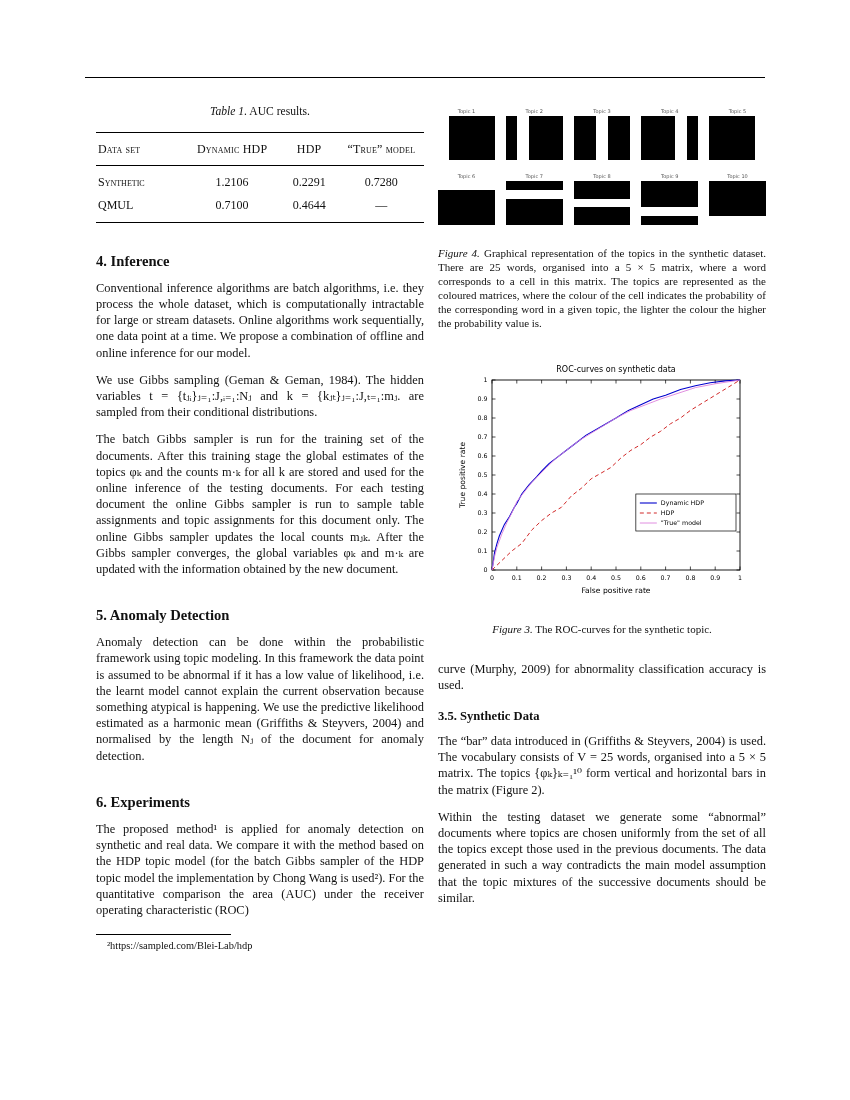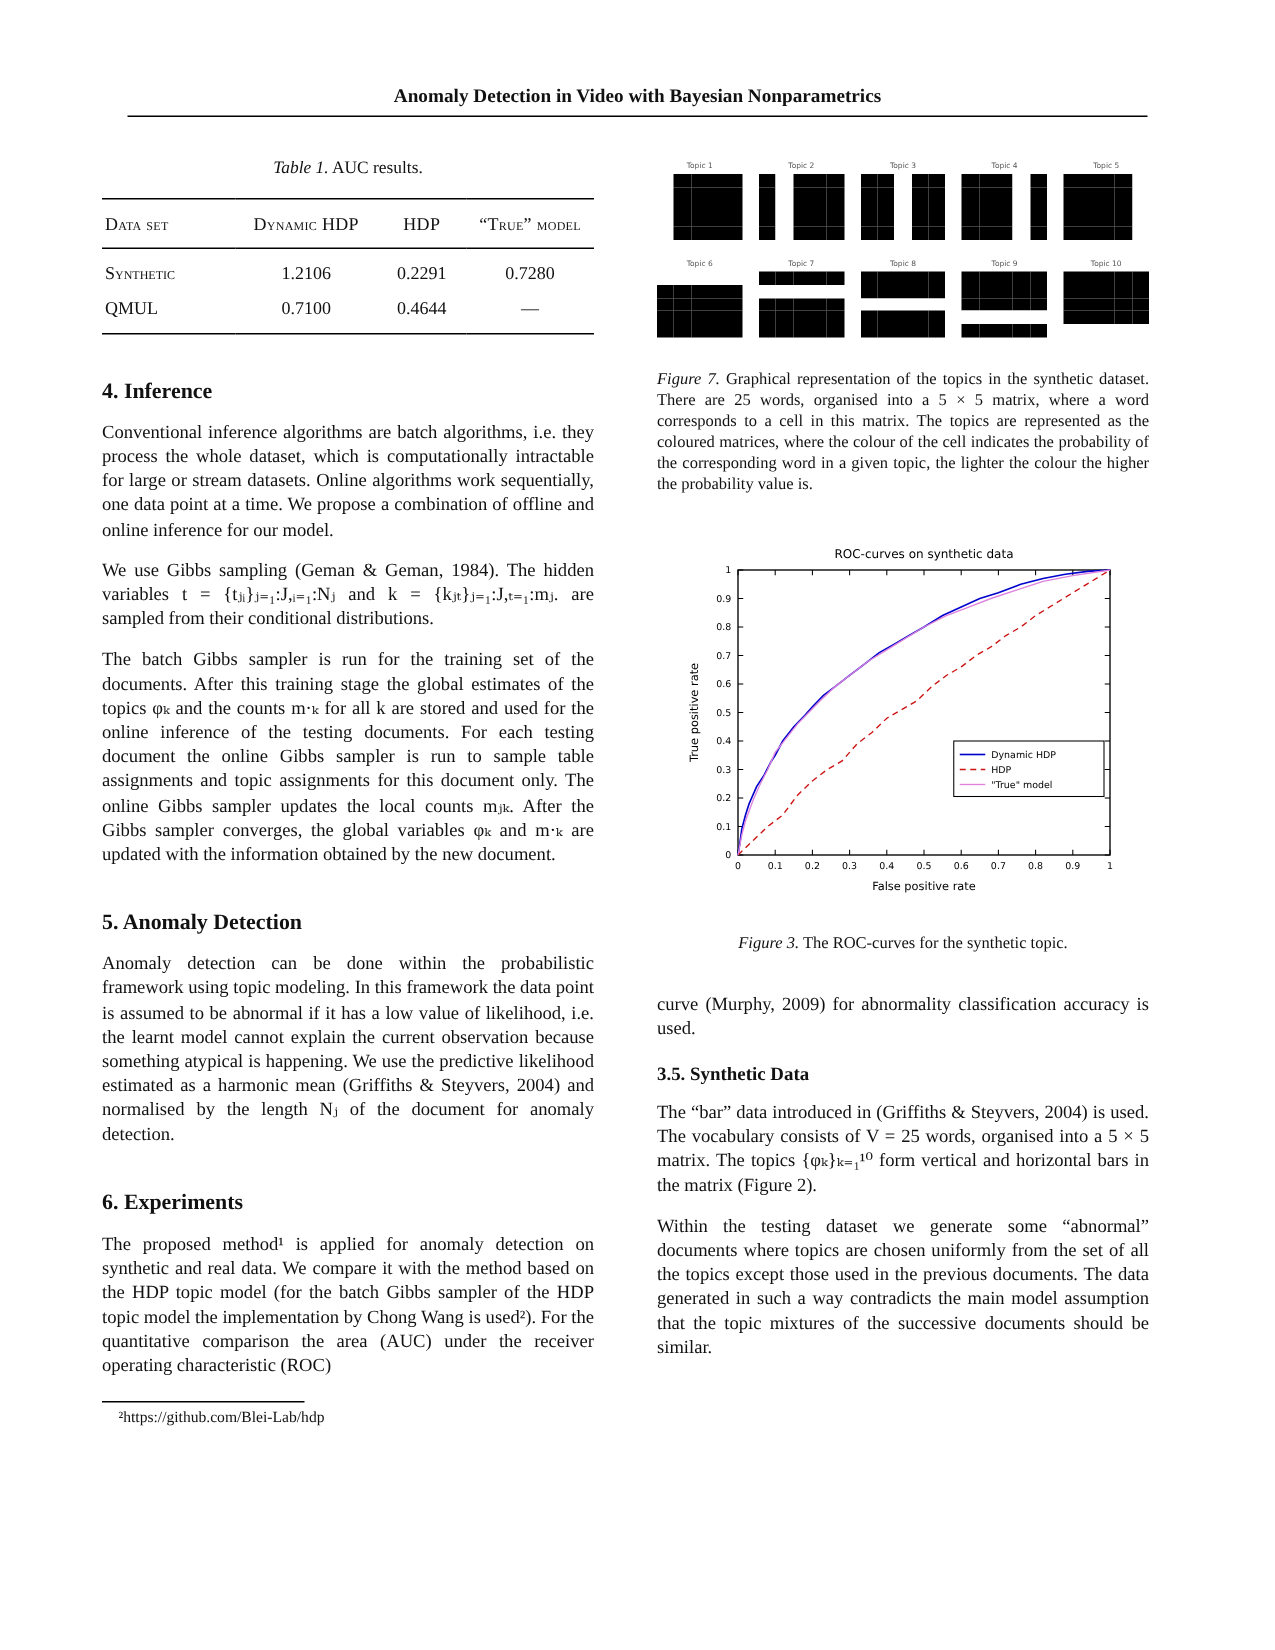--- a/index.html
+++ b/index.html
@@ -1,20 +1,20 @@
 <!DOCTYPE html>
 <html><head>
 <meta charset="utf-8">
 <style>
   html,body{margin:0;padding:0;background:#ffffff;}
   .page{position:relative;width:850px;height:1100px;background:#ffffff;font-family:"Liberation Serif","DejaVu Serif",serif;color:#111;overflow:hidden;}
   .running-head{position:absolute;top:57px;left:85px;width:680px;text-align:center;font-weight:700;font-size:12.8px;}
   .head-rule{position:absolute;top:77px;left:85px;width:680px;border-top:1px solid #000;}
   .col{position:absolute;top:94px;width:328px;font-size:12.4px;line-height:16.2px;text-align:justify;}
-  .col-left{left:68px;}
+  .col-left{left:96px;}
   .col-right{left:438px;}
   p.body{margin:0 0 11px 0;}
   h2.section{font-size:14.6px;line-height:17px;margin:30px 0 10px 0;text-align:left;font-weight:700;}
   h3.subsection{font-size:12.6px;line-height:15px;margin:16px 0 9px 0;text-align:left;font-weight:700;}
   .table-caption{margin:10px 0 12px 0;text-align:center;font-size:11.6px;}
   .cap-label{font-style:italic;}
   table.auc{width:100%;border-collapse:collapse;font-size:12px;border-top:1.2px solid #000;border-bottom:1.2px solid #000;}
   table.auc th{font-weight:400;font-variant:small-caps;padding:8px 2px;border-bottom:1px solid #000;text-align:center;letter-spacing:0.2px;}
   table.auc td{padding:3px 2px;text-align:center;}
   table.auc .left{text-align:left;font-variant:small-caps;}
@@ -30,21 +30,20 @@
   .fig-caption{margin-top:22px;font-size:11px;line-height:13.9px;text-align:justify;}
   .fig-caption.center{text-align:center;margin-top:14px;}
   .plot-wrap{margin-top:28px;text-align:center;}
   p.after-fig{margin-top:24px;}
 </style>
 </head>
 <body>
 
 <div class="page">
 
-  <div class="running-head">Anomaly Detection in Video with Bayesian Nonparametrics</div>
   <div class="head-rule"></div>
 
   <div class="col col-left">
 
     <div class="table-caption">
       <span class="cap-label">Table 1.</span>
       <span>AUC results.</span>
     </div>
 
     <table class="auc">
@@ -83,21 +82,21 @@
     <p class="body">We use Gibbs sampling (Geman &amp; Geman, 1984). The hidden variables t = {tⱼᵢ}ⱼ₌₁:J,ᵢ₌₁:Nⱼ and k = {kⱼₜ}ⱼ₌₁:J,ₜ₌₁:mⱼ. are sampled from their conditional distributions.</p>
     <p class="body">The batch Gibbs sampler is run for the training set of the documents. After this training stage the global estimates of the topics φₖ and the counts m·ₖ for all k are stored and used for the online inference of the testing documents. For each testing document the online Gibbs sampler is run to sample table assignments and topic assignments for this document only. The online Gibbs sampler updates the local counts mⱼₖ. After the Gibbs sampler converges, the global variables φₖ and m·ₖ are updated with the information obtained by the new document.</p>
 
     <h2 class="section">5. Anomaly Detection</h2>
     <p class="body">Anomaly detection can be done within the probabilistic framework using topic modeling. In this framework the data point is assumed to be abnormal if it has a low value of likelihood, i.e. the learnt model cannot explain the current observation because something atypical is happening. We use the predictive likelihood estimated as a harmonic mean (Griffiths &amp; Steyvers, 2004) and normalised by the length Nⱼ of the document for anomaly detection.</p>
 
     <h2 class="section">6. Experiments</h2>
     <p class="body">The proposed method¹ is applied for anomaly detection on synthetic and real data. We compare it with the method based on the HDP topic model (for the batch Gibbs sampler of the HDP topic model the implementation by Chong Wang is used²). For the quantitative comparison the area (AUC) under the receiver operating characteristic (ROC)</p>
 
     <div class="footnotes">
-      <div class="footnote">²https://github.com/Blei-Lab/hdp</div>
+      <div class="footnote">²https://sampled.com/Blei-Lab/hdp</div>
     </div>
 
   </div>
 
   <div class="col col-right">
 
     <div class="topics">
         <div class="topic">
           <div class="topic-label">Topic 1</div>
           <div class="topic-grid">
@@ -394,21 +393,21 @@
             <div style="background: rgb(255, 255, 255);"></div>
             <div style="background: rgb(255, 255, 255);"></div>
             <div style="background: rgb(255, 255, 255);"></div>
             <div style="background: rgb(255, 255, 255);"></div>
             <div style="background: rgb(255, 255, 255);"></div>
           </div>
         </div>
       </div>
 
     <div class="fig-caption">
-      <span class="cap-label">Figure 7.</span>
+      <span class="cap-label">Figure 4.</span>
       <span>Graphical representation of the topics in the synthetic dataset. There are 25 words, organised into a 5 × 5 matrix, where a word corresponds to a cell in this matrix. The topics are represented as the coloured matrices, where the colour of the cell indicates the probability of the corresponding word in a given topic, the lighter the colour the higher the probability value is.</span>
     </div>
 
     <div class="plot-wrap">
       <svg width="300" height="246" viewBox="0 0 300 246" xmlns="http://www.w3.org/2000/svg">
           <rect x="40" y="22" width="248" height="190" fill="#ffffff" stroke="#000" stroke-width="0.9"></rect>
           <text x="164" y="14" font-size="8" text-anchor="middle" font-family="DejaVu Sans, sans-serif" fill="#000">ROC-curves on synthetic data</text>
           <line x1="40" y1="212" x2="40" y2="208.5" stroke="#000" stroke-width="0.7"></line>
           <line x1="40" y1="22" x2="40" y2="25.5" stroke="#000" stroke-width="0.7"></line>
           <text x="40" y="221.5" font-size="6.3" text-anchor="middle" font-family="DejaVu Sans, sans-serif" fill="#000">0</text>

